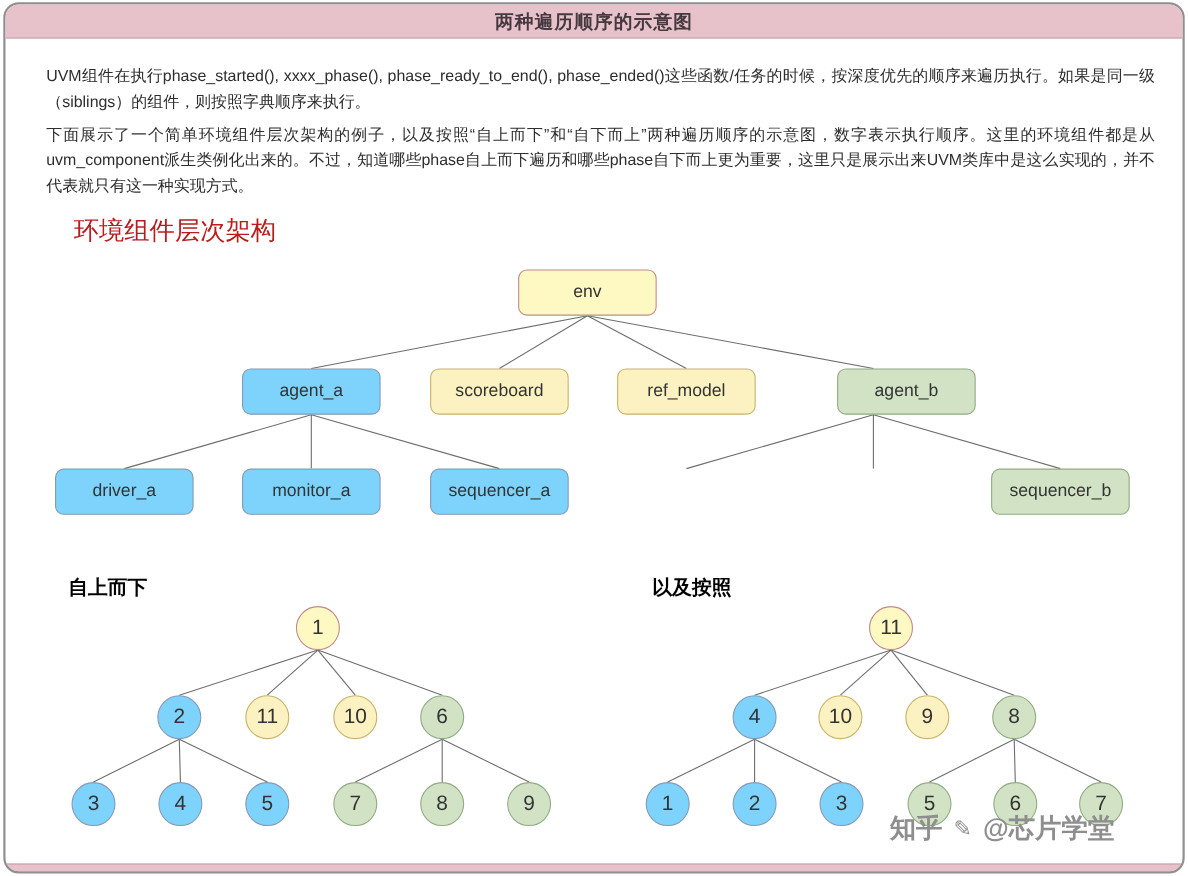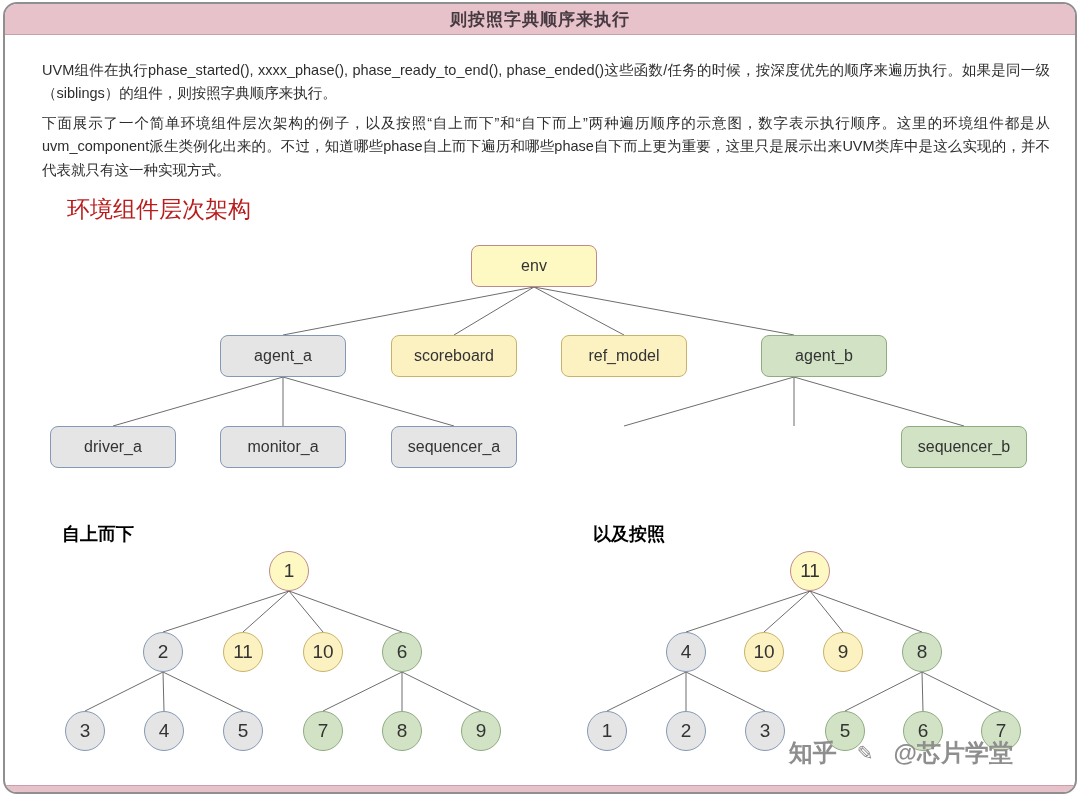--- a/index.html
+++ b/index.html
@@ -48,39 +48,39 @@
     display:flex; align-items:center; justify-content:center;
     font-size:16px; color:#333; border:1px solid #888;
   }
   .circle {
     position:absolute; width:40px; height:40px; border-radius:50%;
     display:flex; align-items:center; justify-content:center;
     font-size:19px; color:#333; border:1px solid #888;
   }
 
   .pink   { background:#fef9c3; border-color:#c08a89; }
-  .blue   { background:#e5e5e5; border-color:#8499b6; }
+  .blue   { background:#7dd3fc; border-color:#8499b6; }
   .yellow { background:#fcf1c1; border-color:#c8b368; }
   .green  { background:#d2e3c5; border-color:#8fab82; }
 
   .watermark {
     position:absolute; right:62px; top:733px;
-    display:flex; align-items:center; gap:20px;
+    display:flex; align-items:center; gap:10px;
     font-size:24px; font-weight:bold; color:#8e8e8e;
   }
   .watermark .quill { font-size:20px; transform:rotate(0deg); color:#8e8e8e; }
 </style>
 </head>
 <body>
 
 <div class="stage">
   <div class="card">
 
     <div class="titlebar">
-      <span>则按照字典顺序来执行</span>
+      <span>两种遍历顺序的示意图</span>
     </div>
 
     <div class="para para-1">UVM组件在执行phase_started(), xxxx_phase(), phase_ready_to_end(), phase_ended()这些函数/任务的时候，按深度优先的顺序来遍历执行。如果是同一级（siblings）的组件，则按照字典顺序来执行。</div>
     <div class="para para-2">下面展示了一个简单环境组件层次架构的例子，以及按照“自上而下”和“自下而上”两种遍历顺序的示意图，数字表示执行顺序。这里的环境组件都是从uvm_component派生类例化出来的。不过，知道哪些phase自上而下遍历和哪些phase自下而上更为重要，这里只是展示出来UVM类库中是这么实现的，并不代表就只有这一种实现方式。</div>
 
     <div class="section-heading" style="left:62px;top:190px">环境组件层次架构</div>
 
     <svg class="lines" viewBox="0 0 1080 796">
 
       <line x1="529" y1="283" x2="278" y2="331"></line>

